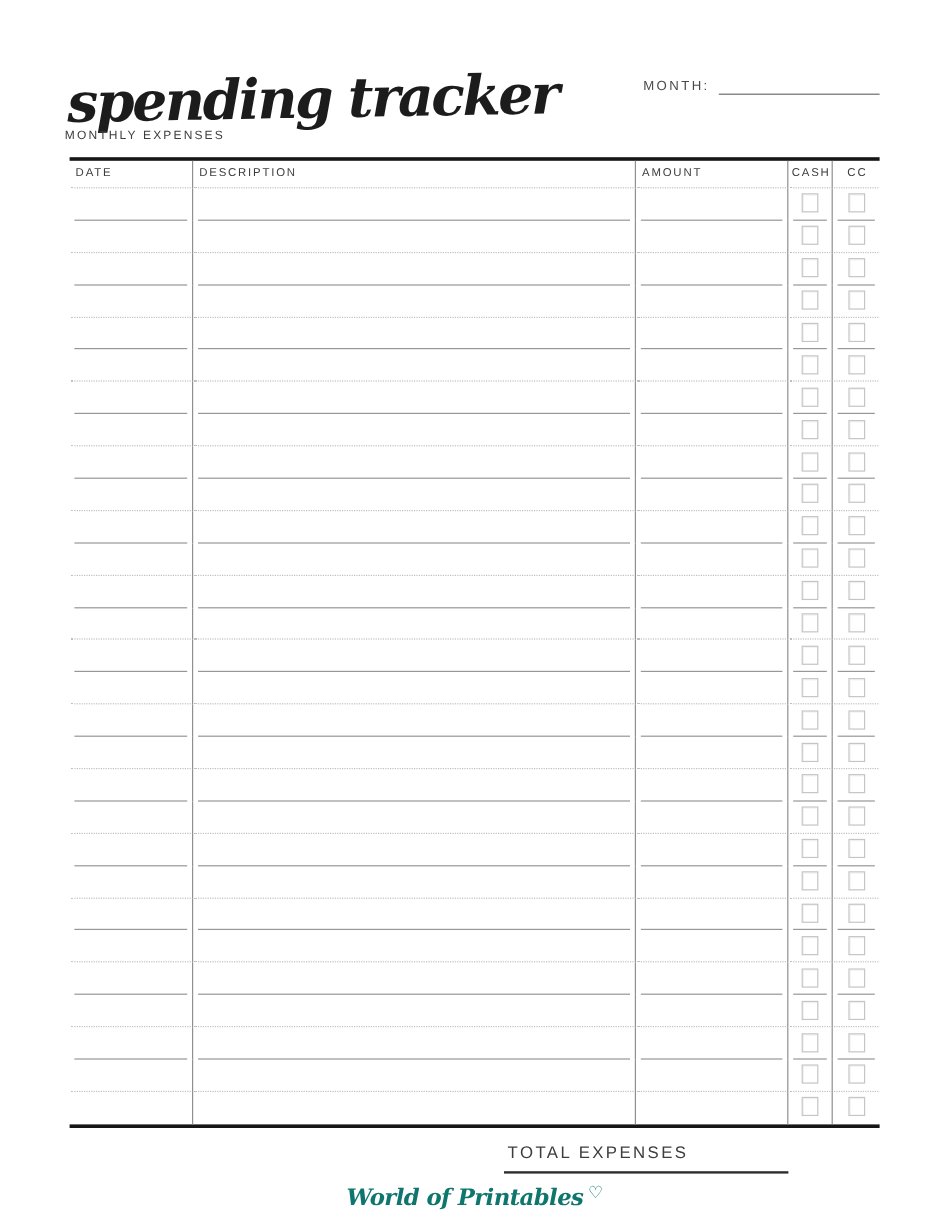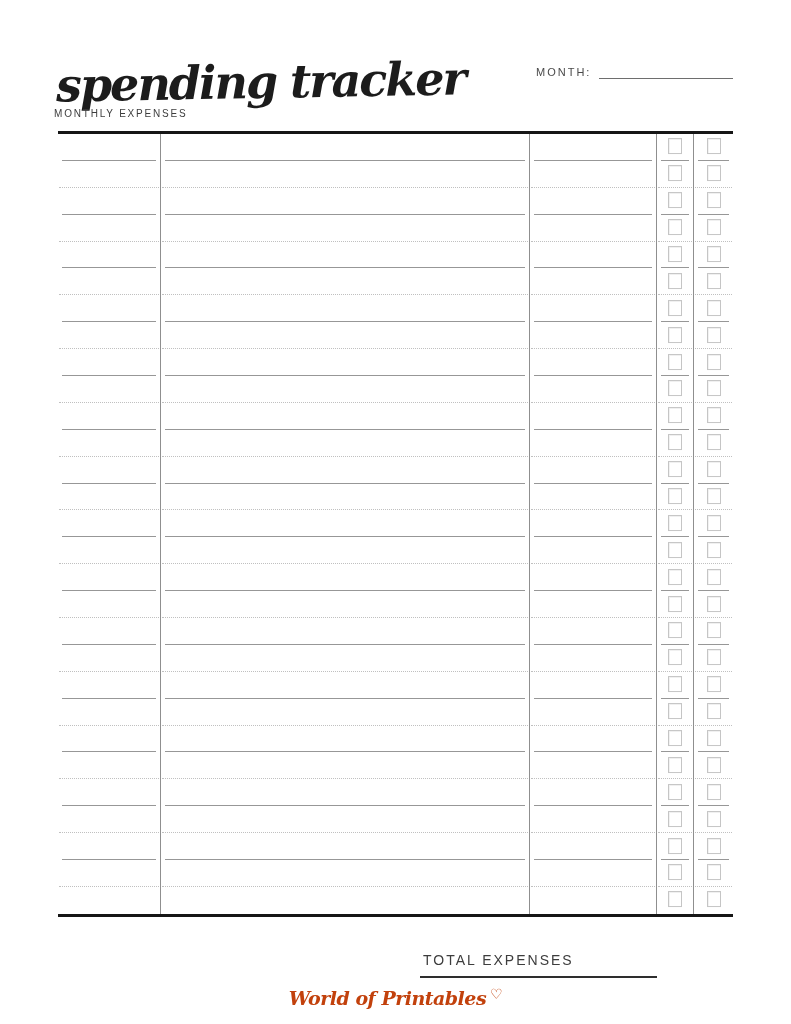--- a/index.html
+++ b/index.html
@@ -77,39 +77,61 @@
     font-size:14px;letter-spacing:2px;color:var(--label-text);padding-left:3px;
   }
   .total-line{
     margin-top:6px;height:2px;border-bottom:2px solid #2e2e2e;
     font-size:11px;color:#222;cursor:text;
   }
   .logo{
     position:absolute;left:0;right:0;top:986px;text-align:center;
     font-family:"DejaVu Serif", cursive;
     font-style:italic;font-weight:bold;
-    font-size:19px;letter-spacing:-0.5px;color:#c2410c;
+    font-size:19px;letter-spacing:-0.5px;color:#0f766e;
   }
   .logo .heart{
     font-style:normal;font-size:14px;vertical-align:6px;margin-left:4px;
   }
 </style>
 </head>
 <body>
 
 <h1 class="title">spending tracker</h1>
 
 <div class="month-group">
   <span class="month-label">MONTH:</span>
   <span class="month-line"></span>
 </div>
 
 <div class="section-label">MONTHLY EXPENSES</div>
 
 <div class="sheet">
+  <div class="grid-row thead" id="thead">
+      <div class="cell th col-date">
+        <span class="label">DATE</span>
+        <div class="rule dotted"></div>
+      </div>
+      <div class="cell th col-description">
+        <span class="label">DESCRIPTION</span>
+        <div class="rule dotted"></div>
+      </div>
+      <div class="cell th col-amount">
+        <span class="label">AMOUNT</span>
+        <div class="rule dotted"></div>
+      </div>
+      <div class="cell th col-cash center">
+        <span class="label">CASH</span>
+        <div class="rule dotted"></div>
+      </div>
+      <div class="cell th col-cc center">
+        <span class="label">CC</span>
+        <div class="rule dotted"></div>
+      </div>
+    </div>
   <div id="tbody">
       <div class="grid-row tr">
         <div class="cell td col-date">
           <div class="writein"></div>
           <div class="rule solid"></div>
         </div>
         <div class="cell td col-description">
           <div class="writein"></div>
           <div class="rule solid"></div>
         </div>

